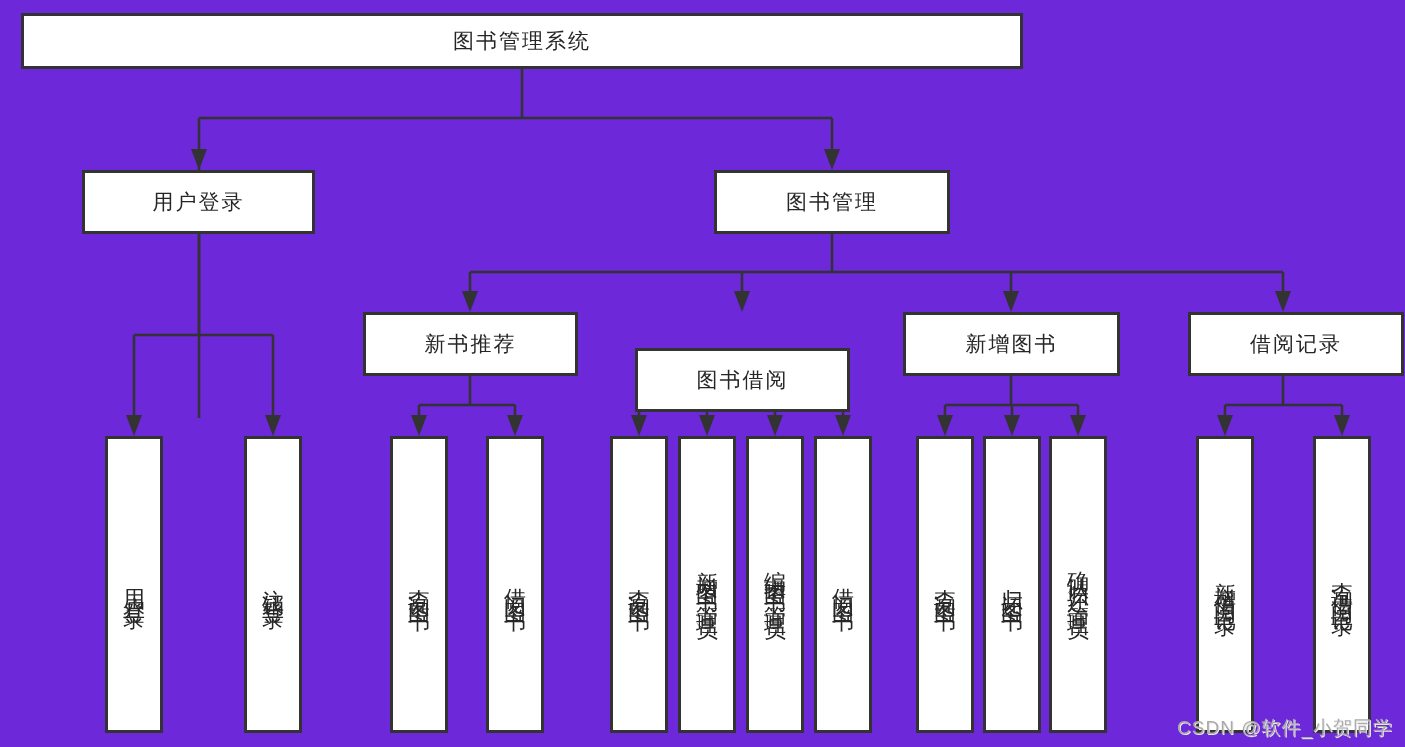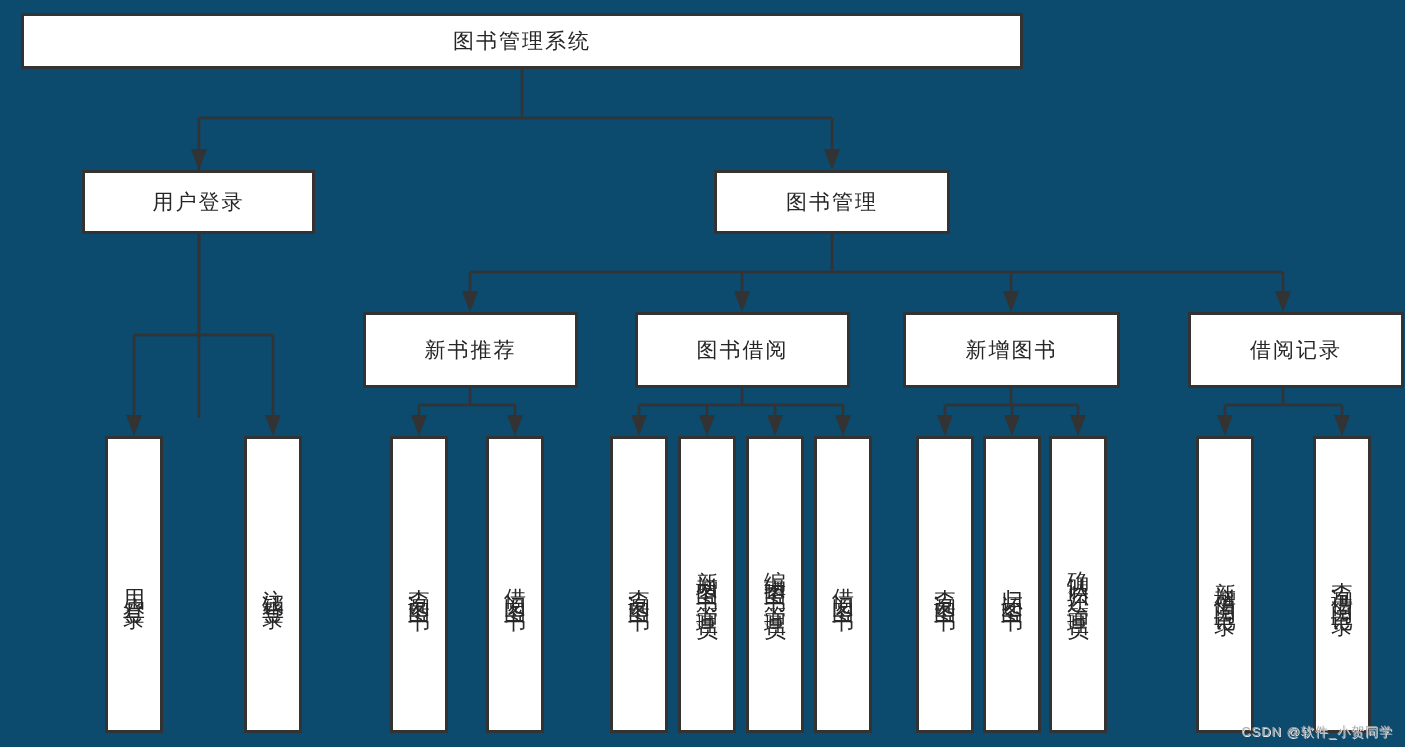--- a/index.html
+++ b/index.html
@@ -5,21 +5,21 @@
   html, body {
     margin: 0;
     padding: 0;
     background: #ffffff;
     font-family: "Liberation Sans", "DejaVu Sans", sans-serif;
   }
   #stage {
     position: relative;
     width: 1405px;
     height: 747px;
-    background: #0c4a6e;
+    background: #6d28d9;
     overflow: hidden;
   }
   #connectors {
     position: absolute;
     left: 0;
     top: 0;
     z-index: 1;
   }
   .box {
     position: absolute;
@@ -32,39 +32,39 @@
     z-index: 2;
   }
   .hbox .lbl {
     font-size: 21px;
     color: #262626;
     letter-spacing: 2px;
     white-space: nowrap;
   }
   .root-box  { left: 21px;  top: 13px;  width: 1002px; height: 56px; }
   .l2-box    { top: 170px; height: 64px; }
-  .l3-box    { top: 312px; height: 76px; }
+  .l3-box    { top: 312px; height: 64px; }
   .leaf {
     top: 436px;
     width: 58px;
     height: 297px;
   }
   .leaf .lbl {
     writing-mode: vertical-rl;
     text-orientation: mixed;
     font-size: 22px;
     color: #262626;
     letter-spacing: 7px;
     line-height: 1;
   }
   #watermark {
     position: absolute;
     right: 12px;
     bottom: 6px;
-    font-size: 13px;
+    font-size: 19px;
     color: #ababab;
     text-shadow: 1px 1px 0 #e8e8e8;
     letter-spacing: 1px;
     z-index: 3;
     white-space: nowrap;
   }
 </style>
 </head>
 <body>
 
@@ -117,21 +117,21 @@
   <div class="box hbox l2-box" style="left:82px;width:233px;">
     <span class="lbl">用户登录</span>
   </div>
   <div class="box hbox l2-box" style="left:714px;width:236px;text-align:right;">
     <span class="lbl">图书管理</span>
   </div>
 
   <div class="box hbox l3-box" style="left:363px;width:215px;">
     <span class="lbl">新书推荐</span>
   </div>
-  <div class="box hbox l3-box" style="left:635px;width:215px;">
+  <div class="box hbox l3-box" style="left:635px;width:215px;margin-top:36px;">
     <span class="lbl">图书借阅</span>
   </div>
   <div class="box hbox l3-box" style="left:903px;width:217px;">
     <span class="lbl">新增图书</span>
   </div>
   <div class="box hbox l3-box" style="left:1188px;width:216px;">
     <span class="lbl">借阅记录</span>
   </div>
 
   <div class="box leaf" style="left:105px;">

